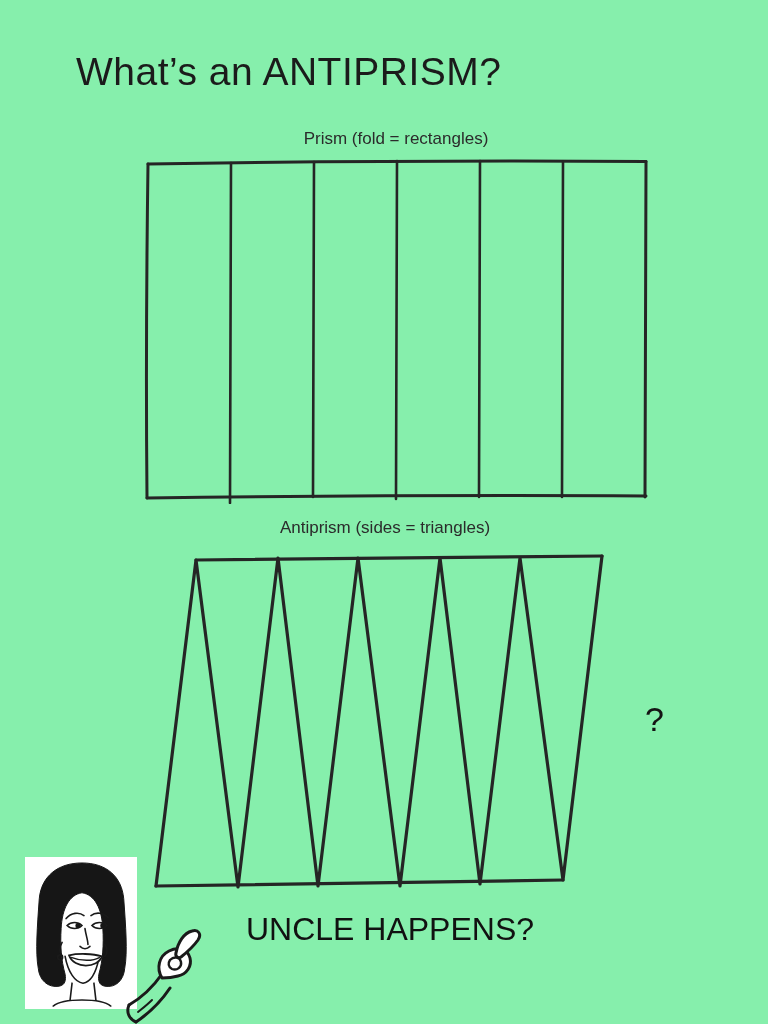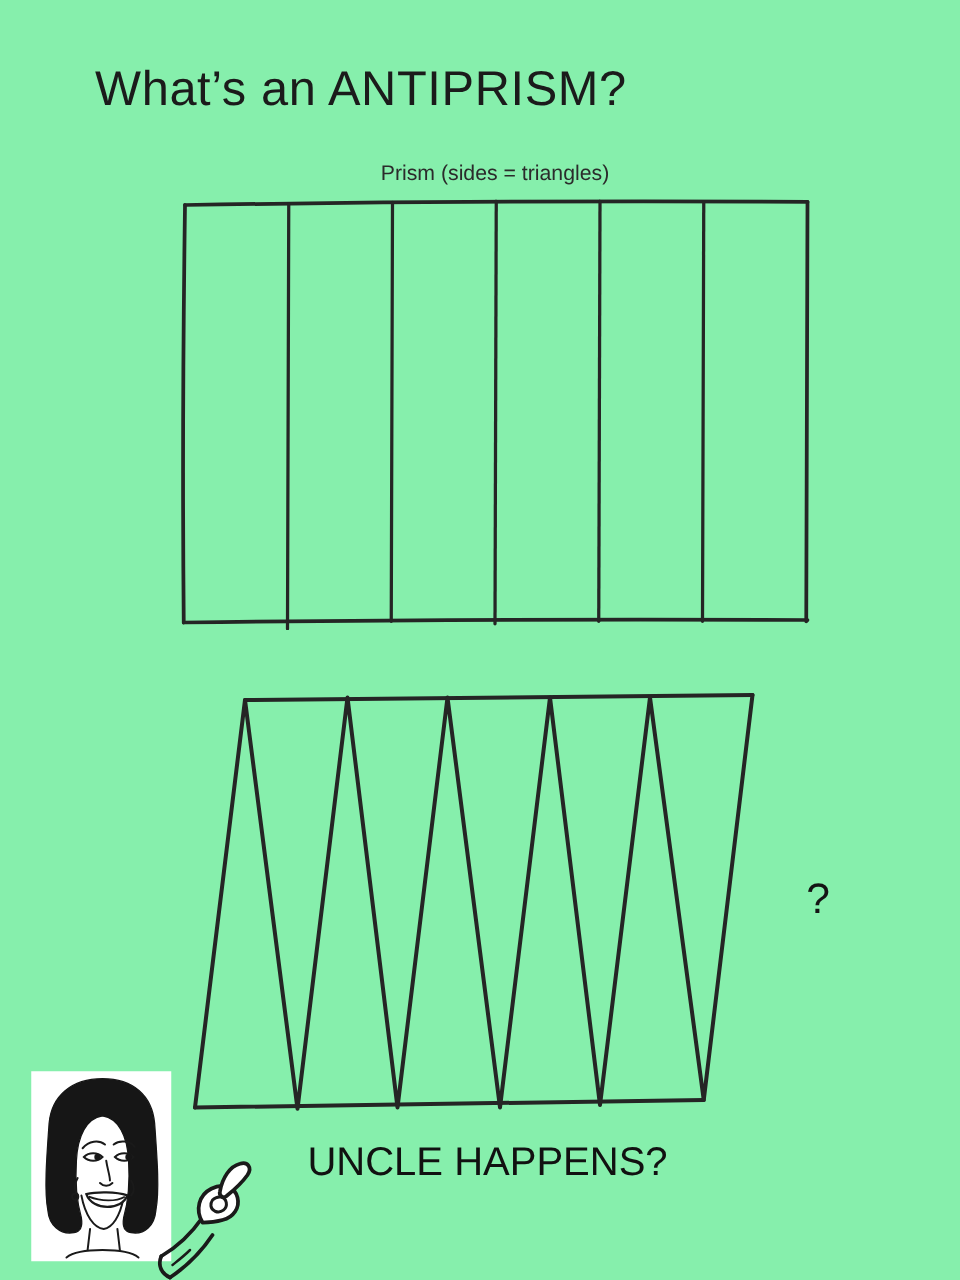--- a/index.html
+++ b/index.html
@@ -80,35 +80,36 @@
   .footer-line2{font-size:32px;line-height:1.15;white-space:nowrap;}
 </style>
 </head>
 <body>
 
 <div class="page">
 
   <div class="title">What’s an ANTIPRISM?</div>
 
 
-  <div class="diagram-label prism-label">Prism (sides = triangles)</div>
+  <div class="diagram-label prism-label">Prism (fold = rectangles)</div>
   <svg class="net-svg prism-svg" width="512" height="352" viewBox="0 0 512 352">
     <g fill="none" stroke="#252525" stroke-width="3" stroke-linecap="round">
       <path d="M8 12 C170 9.5 340 8.5 506 9.5"></path>
       <path d="M8 12 C6.5 120 6 240 7 346"></path>
       <path d="M506 9.5 L505 345"></path>
       <path d="M7 346 C170 344 340 343 506 344"></path>
       <path d="M91 11 L90 351" stroke-width="2.6"></path>
       <path d="M174 10 L173 345" stroke-width="2.6"></path>
       <path d="M257 9 L256 347" stroke-width="2.6"></path>
       <path d="M340 9 L339 345" stroke-width="2.6"></path>
       <path d="M423 10 L422 345" stroke-width="2.6"></path>
     </g>
   </svg>
 
+  <div class="diagram-label antiprism-label">Antiprism (sides = triangles)</div>
   <svg class="net-svg antiprism-svg" width="464" height="348" viewBox="0 0 464 348">
     <g fill="none" stroke="#252525" stroke-width="3.2" stroke-linecap="round" stroke-linejoin="round">
       <path d="M48 12 L454 8"></path>
       <path d="M8 338 L415 332"></path>
       <path d="M8 338 L48 12 L90 339 L130 10 L170 338 L210 10 L252 338 L292 10 L332 336 L372 10 L415 332 L454 8"></path>
     </g>
   </svg>
 
   <div class="qmark">?</div>
 

